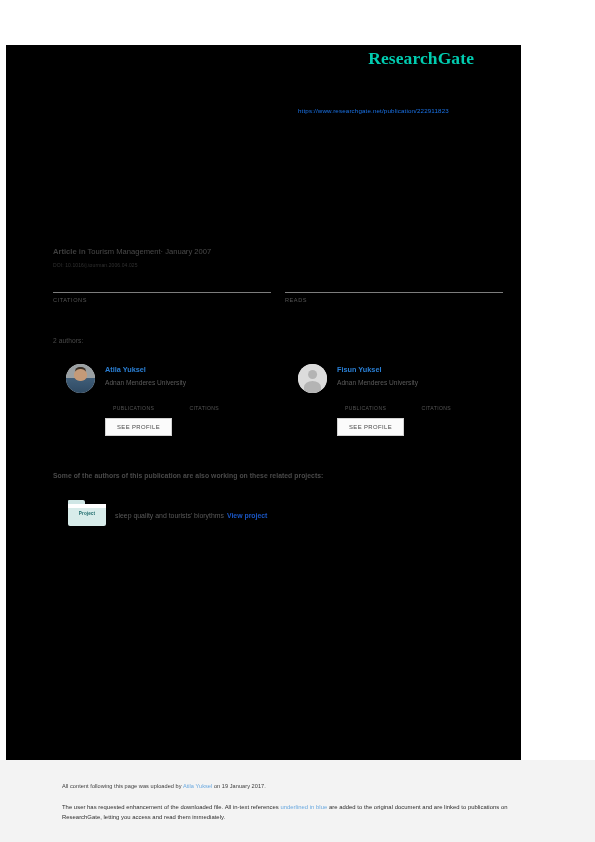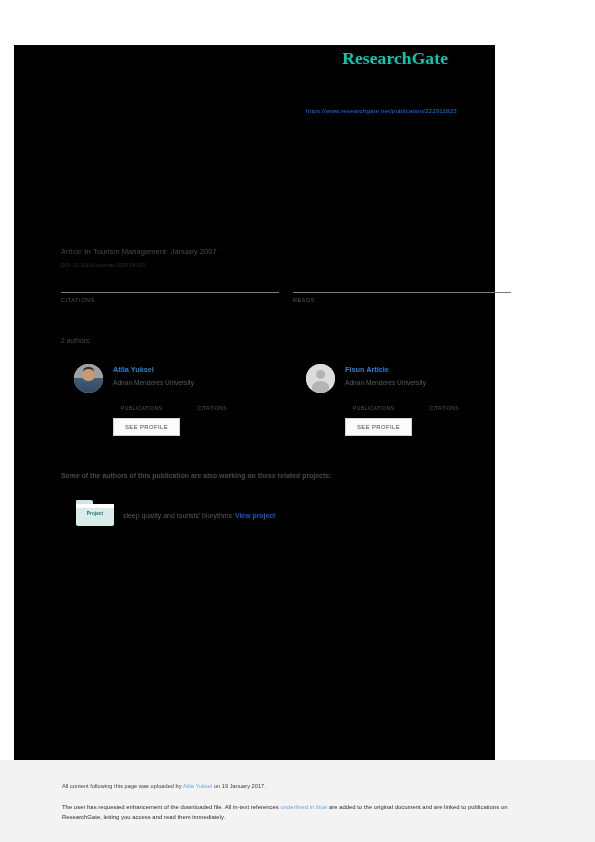--- a/index.html
+++ b/index.html
@@ -11,25 +11,26 @@
     width: 595px;
     height: 842px;
     position: relative;
     overflow: hidden;
     font-family: "Liberation Sans", sans-serif;
   }
 
   
   .page-dark {
     position: absolute;
-    left: 14px;
+    left: 6px;
     top: 45px;
     width: 481px;
     height: 715px;
     background: #000000;
+    padding-left: 34px;
   }
 
   
   .rg-logo {
     position: absolute;
     right: 47px;
     top: 3px;
     font-family: "Liberation Serif", serif;
     font-weight: bold;
     font-size: 17.5px;
@@ -63,21 +64,21 @@
   
   .meta-line {
     position: absolute;
     left: 47px;
     top: 202px;
     font-size: 7.6px;
     color: #3a3a3a;
     white-space: nowrap;
   }
   .meta-line .label {
-    font-weight: normal;
+    font-weight: bold;
     color: #3f3f3f;
   }
   .meta-line .italic {
     font-weight: bold;
   }
   .meta-line .journal {
     color: #4a4a4a;
   }
   .doi-line {
     position: absolute;
@@ -402,21 +403,21 @@
         <div class="lbl">CITATIONS</div>
       </div>
     </div>
     <div class="see-profile">SEE PROFILE</div>
   </div>
 
   <div class="author-card second">
     <div class="avatar">
       <div class="avatar-placeholder"></div>
     </div>
-    <div class="author-name">Fisun Article</div>
+    <div class="author-name">Fisun Yuksel</div>
     <div class="author-affil">Adnan Menderes University</div>
     <div class="author-stats">
       <div class="author-stat">
         <div class="num"></div>
         <div class="lbl">PUBLICATIONS</div>
       </div>
       <div class="author-stat">
         <div class="num"></div>
         <div class="lbl">CITATIONS</div>
       </div>

